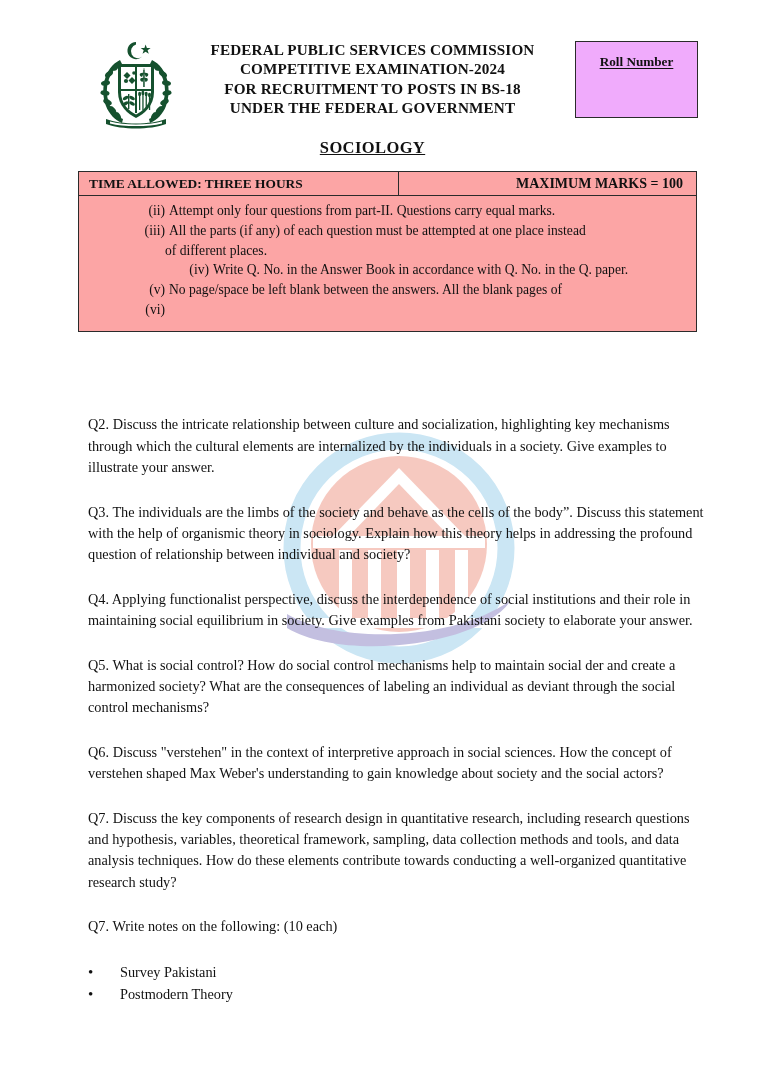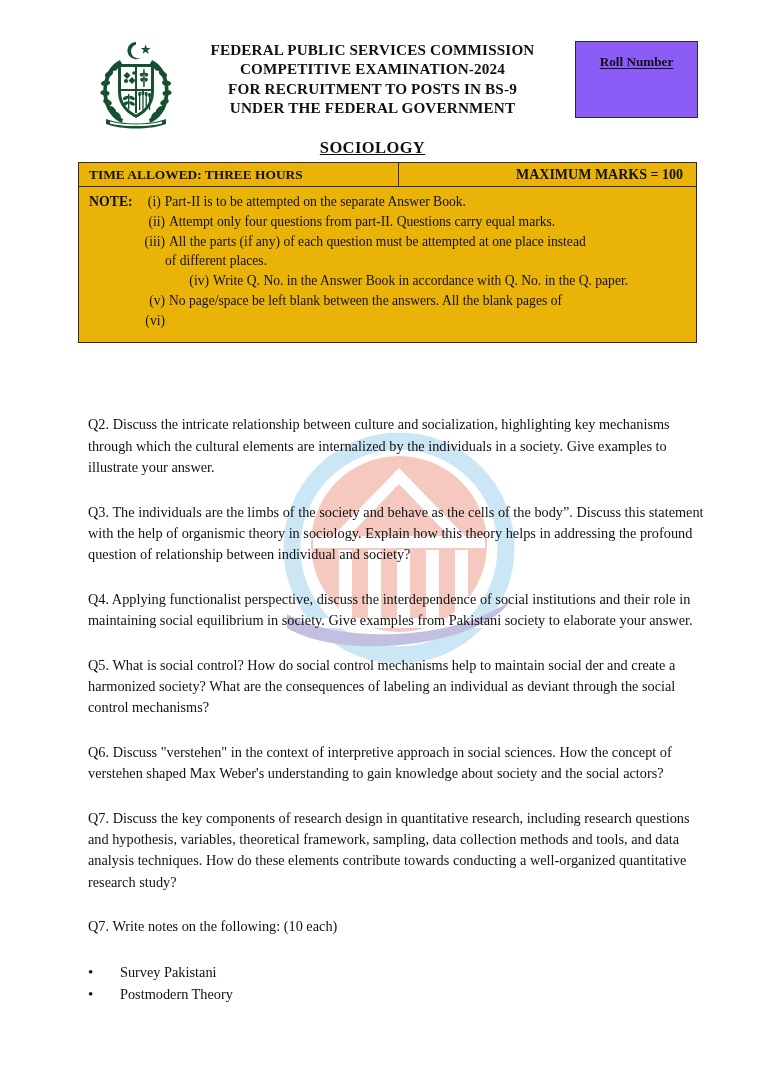--- a/index.html
+++ b/index.html
@@ -67,40 +67,40 @@
     letter-spacing: 0.4px;
     text-decoration: underline;
   }
   #roll-box {
     position: absolute;
     left: 575px;
     top: 41px;
     width: 123px;
     height: 77px;
     border: 1.6px solid #2b2b2b;
-    background: #8b5cf6;
+    background: #f0abfc;
   }
   #roll-label {
     margin-top: 12px;
     text-align: center;
     font-weight: bold;
     font-size: 13.2px;
     text-decoration: underline;
     text-underline-offset: 2px;
   }
 
   
   #info-table {
     position: absolute;
     left: 78px;
-    top: 162px;
+    top: 171px;
     width: 619px;
     border: 1.6px solid #2b2b2b;
     z-index: 2;
-    background: #eab308;
+    background: #fca5a5;
   }
   #table-head-row {
     display: flex;
     border-bottom: 1.5px solid #2b2b2b;
     height: 24px;
   }
   #cell-time {
     width: 320px;
     border-right: 1.5px solid #2b2b2b;
     display: flex;
@@ -276,42 +276,37 @@
 
         <path d="M14 81 C 30 87, 58 87, 74 81 L 74 86 C 58 92, 30 92, 14 86 Z"></path>
         <path d="M18 83.6 C 32 87.4, 56 87.4, 70 83.6 L 70 85.4 C 56 89, 32 89, 18 85.4 Z" fill="#ffffff"></path>
       </g>
     </svg>
   </div>
 
   <div id="title-block">
     <div class="title-line">FEDERAL PUBLIC SERVICES COMMISSION</div>
     <div class="title-line">COMPETITIVE EXAMINATION-2024</div>
-    <div class="title-line">FOR RECRUITMENT TO POSTS IN BS-9</div>
+    <div class="title-line">FOR RECRUITMENT TO POSTS IN BS-18</div>
     <div class="title-line">UNDER THE FEDERAL GOVERNMENT</div>
   </div>
 
   <div id="subject-title">SOCIOLOGY</div>
 
   <div id="roll-box">
     <div id="roll-label">Roll Number</div>
   </div>
 </div>
 
 <div id="info-table">
   <div id="table-head-row">
     <div id="cell-time">TIME ALLOWED: THREE HOURS</div>
     <div id="cell-marks">MAXIMUM MARKS = 100</div>
   </div>
   <div id="note-body">
-      <div class="note-row">
-        <span class="note-head">NOTE:</span>
-        <span class="note-marker" style="width: 28px;">(i)</span>
-        <span class="note-text">Part-II is to be attempted on the separate Answer Book.</span>
-      </div>
       <div class="note-row">
         <span class="note-spacer" style="width: 52px;">&nbsp;</span>
         <span class="note-marker" style="width: 28px; text-align: right;">(ii)</span>
         <span class="note-text">Attempt only four questions from part-II. Questions carry equal marks.</span>
       </div>
       <div class="note-row">
         <span class="note-spacer" style="width: 52px;">&nbsp;</span>
         <span class="note-marker" style="width: 28px;">(iii)</span>
         <span class="note-text">All the parts (if any) of each question must be attempted at one place instead</span>
       </div>

